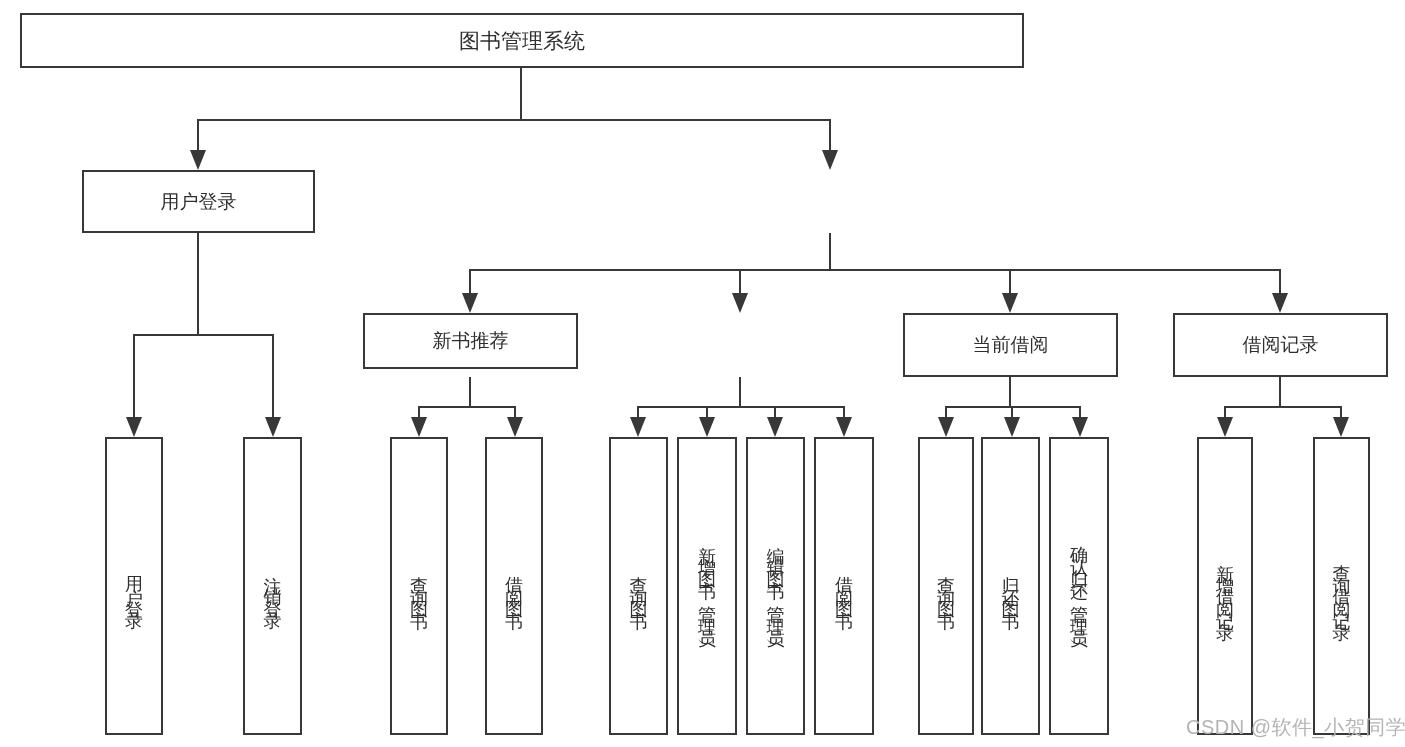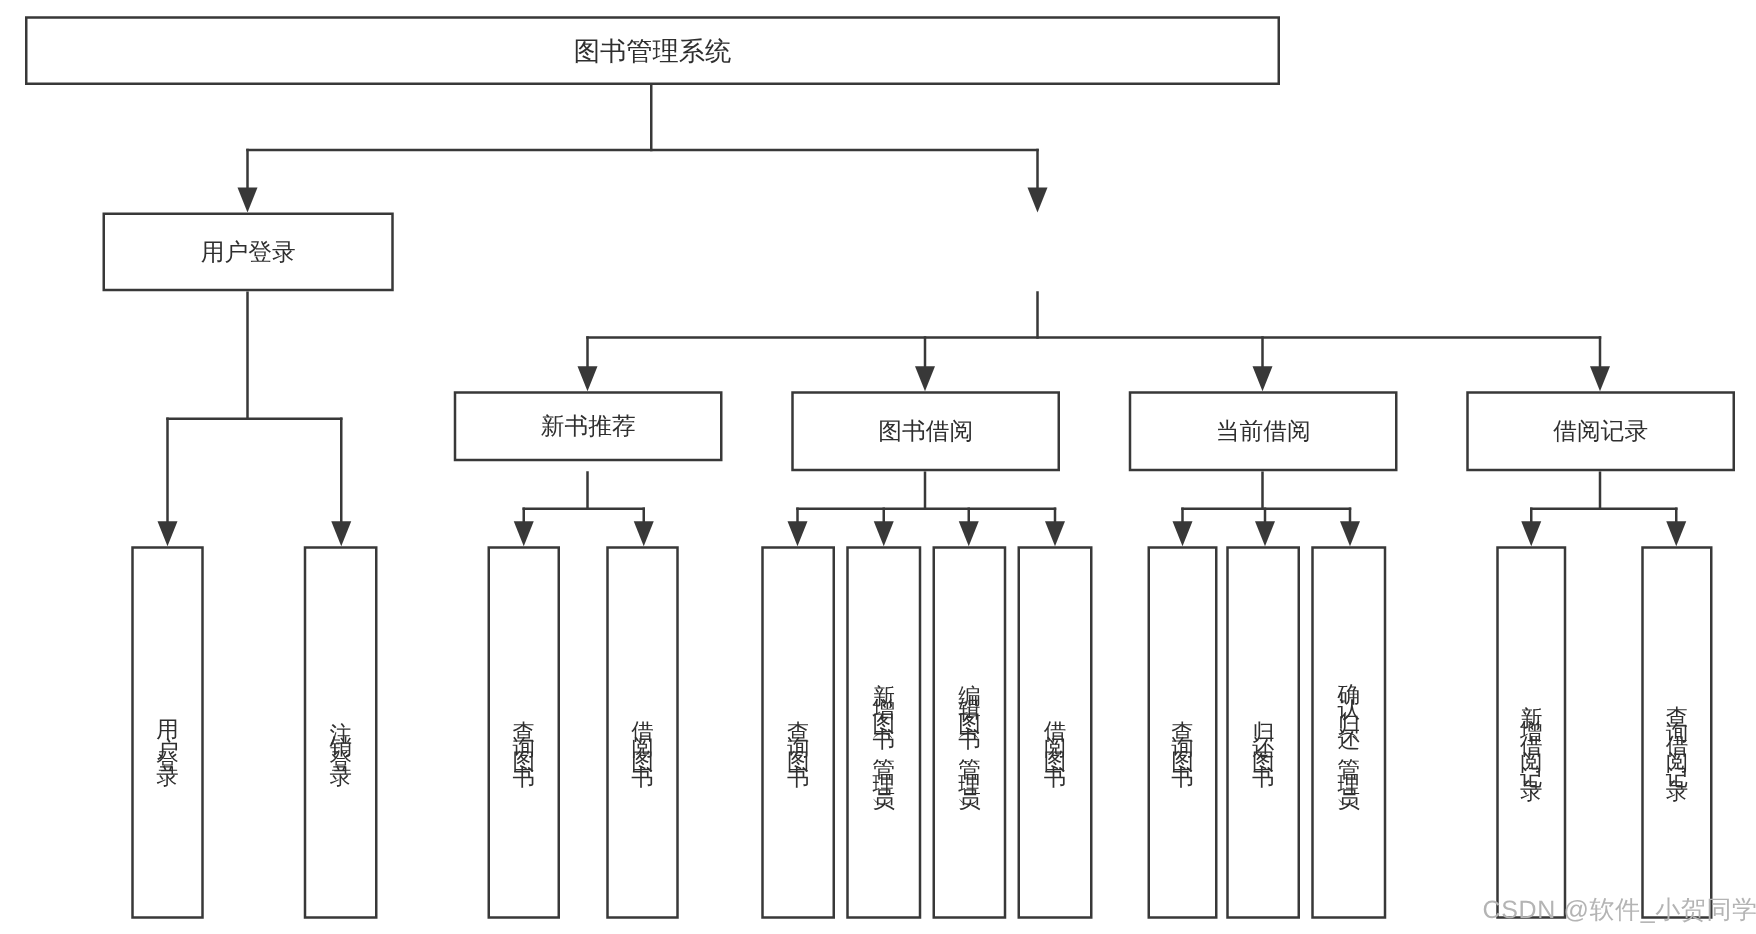--- a/index.html
+++ b/index.html
@@ -119,23 +119,20 @@
     <span>图书管理系统</span>
   </div>
 
   <div class="node lvl2" style="left:82px;top:170px;width:233px;height:63px">
     <span>用户登录</span>
   </div>
 
   <div class="node lvl3" style="left:363px;top:313px;width:215px;height:56px">
     <span>新书推荐</span>
   </div>
-  <div class="node lvl3" style="left:633px;top:313px;width:215px;height:64px">
-    <span>图书借阅</span>
-  </div>
   <div class="node lvl3" style="left:903px;top:313px;width:215px;height:64px">
     <span>当前借阅</span>
   </div>
   <div class="node lvl3" style="left:1173px;top:313px;width:215px;height:64px">
     <span>借阅记录</span>
   </div>
 
   <div class="node leaf" style="left:105px;top:437px;width:58px;height:298px">
     <span>用户登录</span>
   </div>

